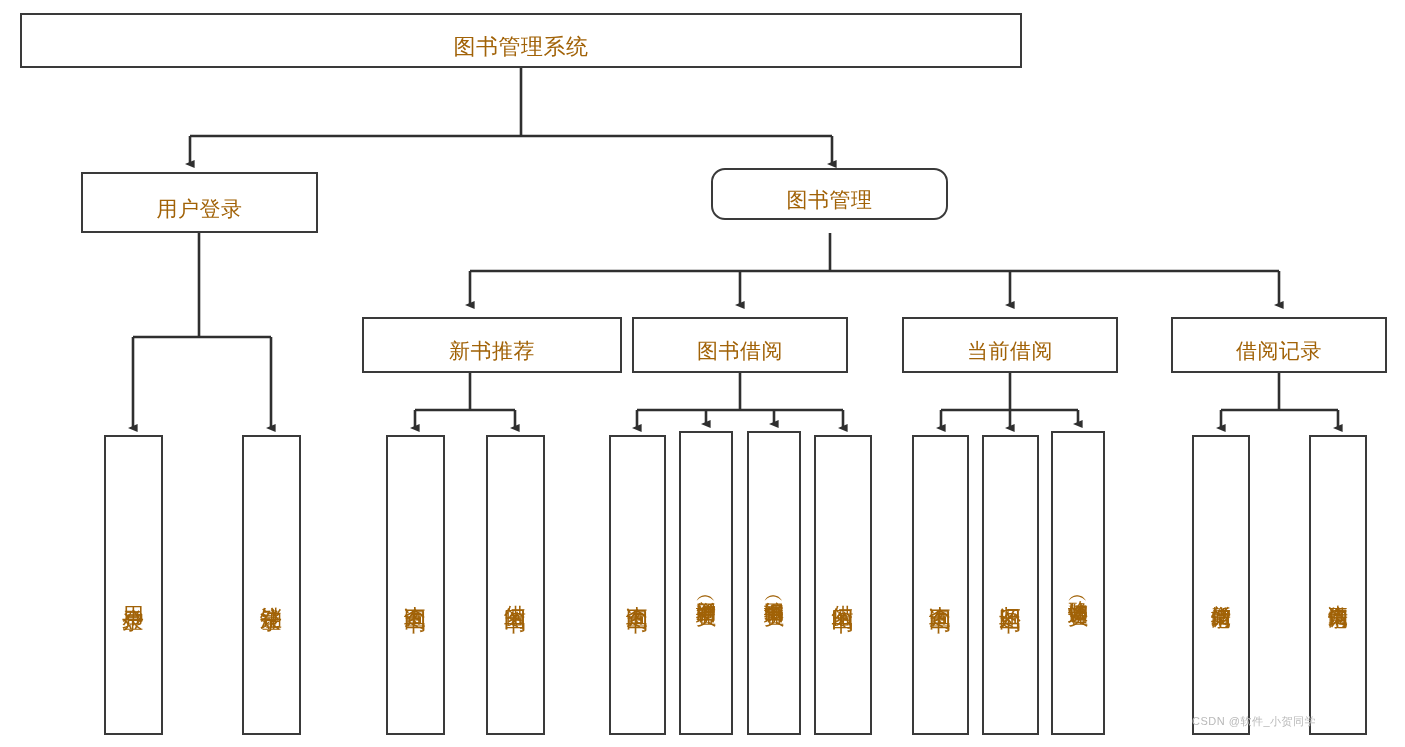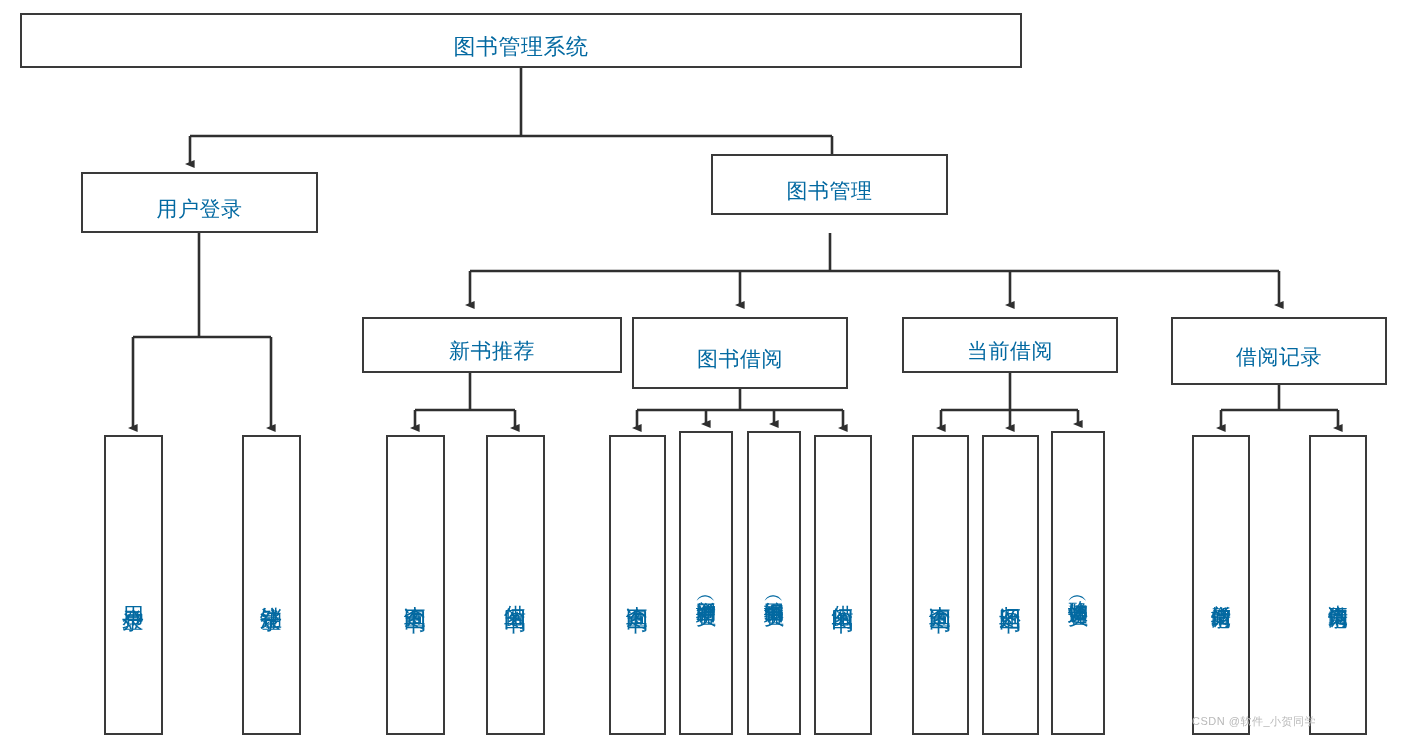--- a/index.html
+++ b/index.html
@@ -29,21 +29,21 @@
     position: absolute;
     box-sizing: border-box;
     background: #ffffff;
     border: 2px solid #3a3a3a;
     display: flex;
     align-items: center;
     justify-content: center;
     overflow: hidden;
   }
   .node .label {
-    color: #0369a1;
+    color: #a16207;
     text-align: center;
     line-height: 1.18;
     white-space: pre;
     margin-top: 13px;
   }
   
   .node.horiz .label {
     font-size: 21px;
     letter-spacing: 0.5px;
   }
@@ -130,34 +130,34 @@
     </g>
   </svg>
 
   <div class="node horiz root" style="left:20px; top:13px; width:1002px; height:55px;">
     <span class="label">图书管理系统</span>
   </div>
 
   <div class="node horiz" style="left:81px; top:172px; width:237px; height:61px;">
     <span class="label">用户登录</span>
   </div>
-  <div class="node horiz" style="left:711px; top:154px; width:237px; height:61px;">
+  <div class="node horiz" style="left:711px; top:168px; width:237px; height:52px;border-radius:14px;">
     <span class="label">图书管理</span>
   </div>
 
   <div class="node horiz" style="left:362px; top:317px; width:260px; height:56px;">
     <span class="label">新书推荐</span>
   </div>
-  <div class="node horiz" style="left:632px; top:317px; width:216px; height:72px;">
+  <div class="node horiz" style="left:632px; top:317px; width:216px; height:56px;">
     <span class="label">图书借阅</span>
   </div>
   <div class="node horiz" style="left:902px; top:317px; width:216px; height:56px;">
     <span class="label">当前借阅</span>
   </div>
-  <div class="node horiz" style="left:1171px; top:317px; width:216px; height:68px;">
+  <div class="node horiz" style="left:1171px; top:317px; width:216px; height:56px;">
     <span class="label">借阅记录</span>
   </div>
 
   <div class="node vert" style="left:104px; top:435px; width:59px; height:300px;">
     <span class="label">用户登录</span>
   </div>
   <div class="node vert" style="left:242px; top:435px; width:59px; height:300px;">
     <span class="label">注销登录</span>
   </div>
 

